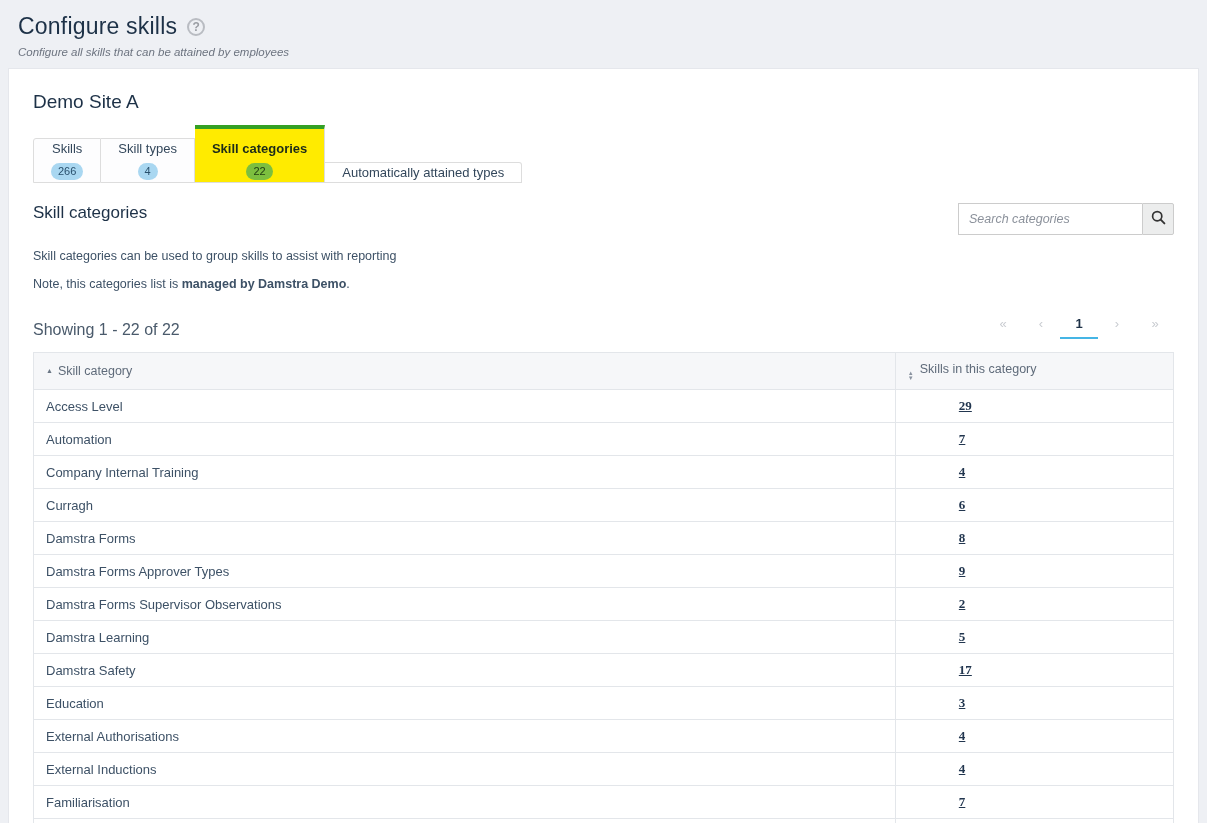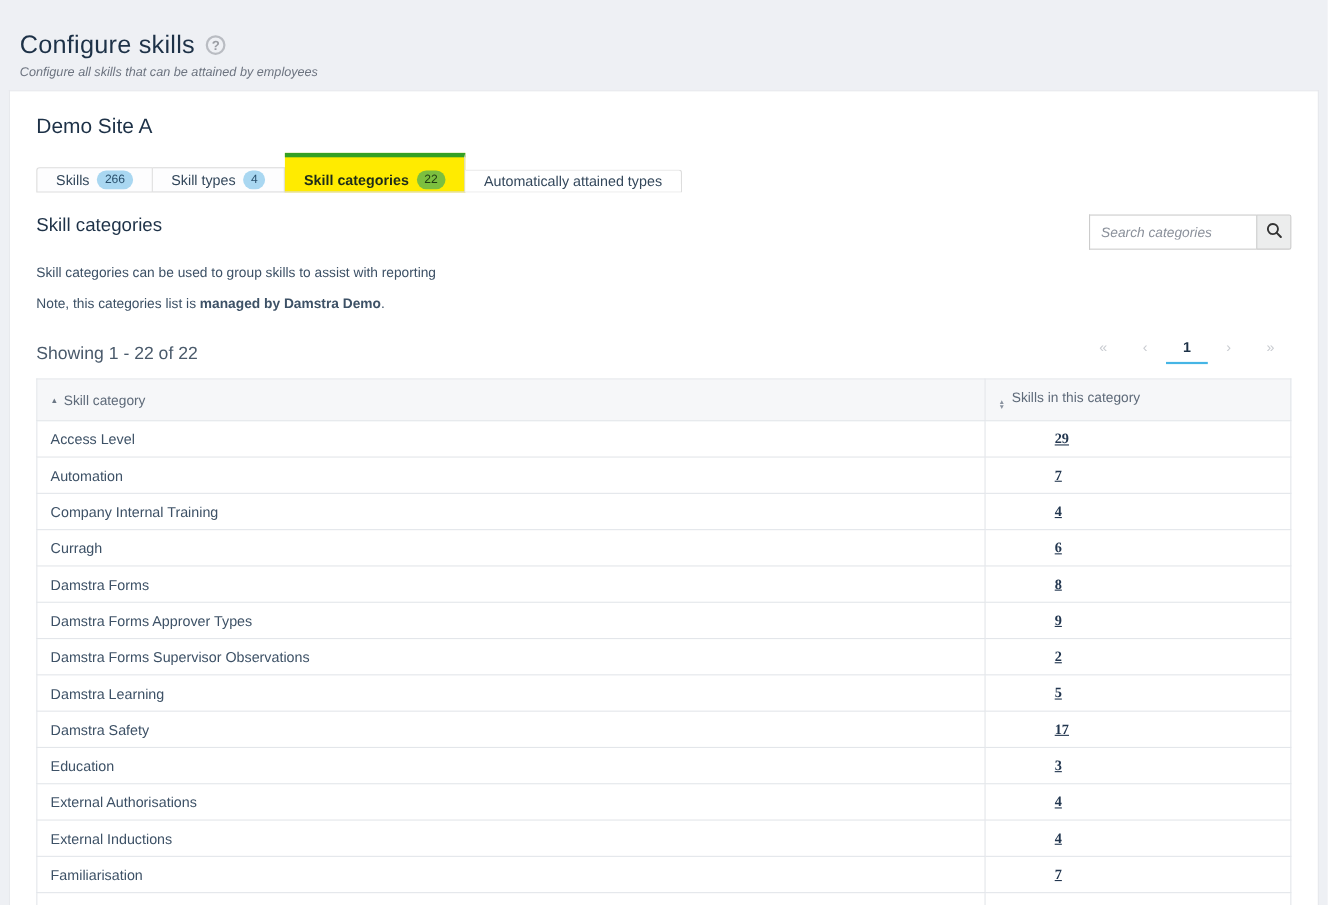--- a/index.html
+++ b/index.html
@@ -3,21 +3,21 @@
 <meta charset="utf-8">
 <style>
   * { margin: 0; padding: 0; box-sizing: border-box; }
   html, body { width: 1207px; height: 823px; overflow: hidden; }
   body {
     font-family: "Liberation Sans", sans-serif;
     background: #eef0f4;
     color: #3d5166;
   }
   
-  .page-header { padding: 27px 18px 10px; }
+  .page-header { padding: 13px 18px 10px; }
   .title-row { display: flex; align-items: center; gap: 10px; }
   .page-title { font-size: 23px; font-weight: 500; color: #1d3147; letter-spacing: .2px; }
   .help-icon {
     width: 18px; height: 18px; border: 2px solid #b9bcc2; border-radius: 50%;
     color: #9a9da3; font-size: 12px; font-weight: 700;
     display: inline-flex; align-items: center; justify-content: center; cursor: pointer;
   }
   .page-subtitle { font-size: 11.5px; font-style: italic; color: #6d7480; margin-top: 6px; }
 
   
@@ -26,40 +26,40 @@
     border: 1px solid #e5e7ec; border-bottom: none;
     padding: 22px 24px 0;
   }
   .site-name { font-size: 19px; font-weight: 500; color: #1d3147; margin-bottom: 16px; }
 
   
   .tab-bar { display: flex; align-items: flex-end; }
   .tab {
     padding: 2px 17px; font-size: 13px; color: #33475b;
     background: #fdfdfe; border: 1px solid #ddd; border-left: none;
-    display: inline-flex; align-items: center; gap: 7px; cursor: pointer; white-space: nowrap;
+    display: inline-flex; align-items: center; gap: 7px; cursor: pointer; white-space: nowrap; flex-direction: column;
   }
   .tab:first-child { border-left: 1px solid #ddd; border-top-left-radius: 3px; }
   .tab:last-child { border-top-right-radius: 3px; background: #fff; }
   .tab.active {
     background: #ffeb00; font-weight: 700; color: #1c2b1a;
     border-top: 4px solid #34a024; padding-top: 12px; margin-top: -4px;
   }
   .badge {
     background: #a9d7f1; color: #29506d; font-size: 11px; font-weight: 400;
     border-radius: 10px; padding: 2px 7px; line-height: 1.2;
   }
   .badge-active { background: #7cbf3f; color: #1e3b10; }
 
   
   .section-row { display: flex; justify-content: space-between; align-items: flex-start; margin-top: 20px; }
   .section-heading { font-size: 17px; font-weight: 500; color: #1d3147; }
   .search-box { display: flex; }
   .search-input {
-    width: 152px; height: 32px; border: 1px solid #ccc; border-right: none;
+    width: 184px; height: 32px; border: 1px solid #ccc; border-right: none;
     padding: 0 10px; font-size: 12.5px; font-family: "Liberation Sans", sans-serif;
     color: #3d5166; outline: none;
   }
   .search-input::placeholder { color: #8b919b; font-style: italic; }
   .search-btn {
     width: 32px; height: 32px; border: 1px solid #ccc; background: #eceded;
     display: flex; align-items: center; justify-content: center; cursor: pointer;
     border-radius: 0 2px 2px 0;
   }
   .para { font-size: 12.5px; color: #3d5166; margin-top: 14px; }

